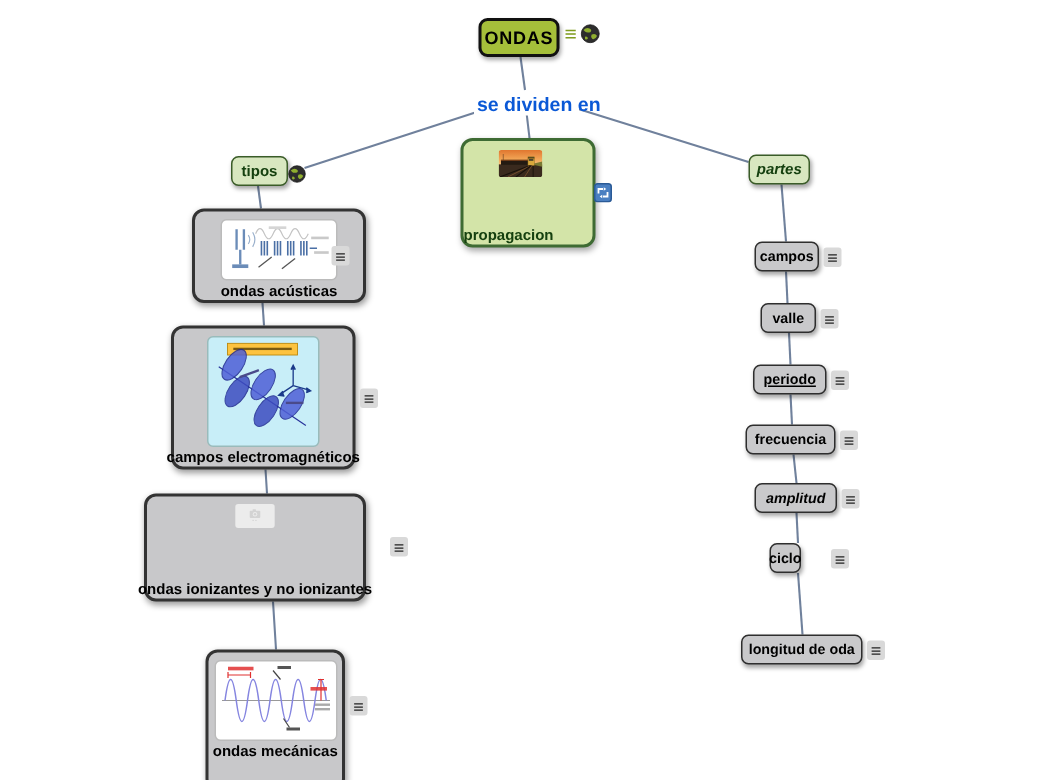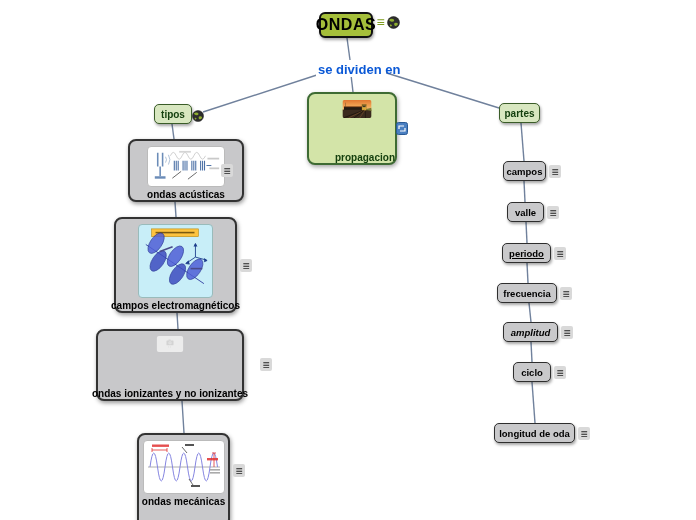--- a/index.html
+++ b/index.html
@@ -8,41 +8,41 @@
     font-family:"Liberation Sans","DejaVu Sans",sans-serif;overflow:hidden;
   }
   #wires{position:absolute;left:0;top:0;width:696px;height:520px;}
   .node{
     position:absolute;display:flex;align-items:center;justify-content:center;
     box-sizing:border-box;font-weight:bold;cursor:default;
     box-shadow:1px 2px 3px rgba(0,0,0,.35);
   }
   .node-root{
     background:#a5bf3a;border:2px solid #111;border-radius:6px;
-    font-size:16px;color:#000;letter-spacing:.5px;
+    font-size:12px;color:#000;letter-spacing:.5px;
   }
   .node-green{
     background:#d8e7c0;border:1.5px solid #3a5c28;border-radius:5px;
     font-size:10px;color:#15400f;
   }
   .node-gray{
     background:#c9c9cb;border:1.5px solid #2e2e2e;border-radius:5px;
     font-size:9.5px;color:#000;
   }
   .imgbox{
     position:absolute;box-sizing:border-box;background:#c8c8ca;
     border:2px solid #333;border-radius:8px;display:flex;flex-direction:column;
     align-items:center;justify-content:flex-start;padding-top:5px;
     box-shadow:1px 2px 4px rgba(0,0,0,.4);
   }
   .imgbox .caption{font-weight:bold;font-size:10px;color:#000;margin-top:2px;white-space:nowrap;}
   .imgbox-green{
     position:absolute;box-sizing:border-box;background:#d3e4a8;
     border:2px solid #3e6b33;border-radius:8px;display:flex;flex-direction:column;
-    align-items:flex-end;justify-content:flex-start;padding-top:6px;
+    align-items:flex-start;justify-content:flex-start;padding-top:6px;
     box-shadow:1px 2px 4px rgba(0,0,0,.35);
     gap:32px;
   }
   .imgbox-green .caption{font-weight:bold;font-size:10px;color:#15400f;margin-top:2px;}
   .framed{border-radius:4px;overflow:hidden;display:block;}
   .menu-icon{
     position:absolute;width:12px;height:13px;background:#d9d9d9;border-radius:2px;
     display:flex;align-items:center;justify-content:center;
     font-size:12px;line-height:12px;font-weight:bold;color:#222;cursor:pointer;
   }
@@ -137,21 +137,21 @@
     <div class="caption">propagacion</div>
   </div>
   <svg class="res-icon" style="left:396px;top:122px;" width="12" height="13" viewBox="0 0 12 13">
     <rect x="0.5" y="0.5" width="11" height="12" rx="2" fill="#4a7fc1" stroke="#2a5a96"></rect>
     <path d="M3 7 L3 4 L6 4" stroke="#fff" stroke-width="1.2" fill="none"></path>
     <path d="M9 6 L9 9 L6 9" stroke="#fff" stroke-width="1.2" fill="none"></path>
     <path d="M6.5 2.8 L8.2 4 L6.5 5.2 Z" fill="#fff"></path>
     <path d="M5.5 10.2 L3.8 9 L5.5 7.8 Z" fill="#fff"></path>
   </svg>
 
-  <div class="node node-green" style="left:499px;top:103px;width:41px;height:20px;">
+  <div class="node node-green" style="left:499px;top:103px;width:41px;height:20px;font-style:italic;">
     <span>partes</span>
   </div>
 
   <div class="imgbox" style="left:128px;top:139px;width:116px;height:63px;">
     <svg class="framed" width="76" height="40" viewBox="0 0 76 40" style="background:#fff;border:1px solid #bbb;">
       <line x1="9" y1="6" x2="9" y2="20" stroke="#6b8cb8" stroke-width="1.6"></line>
       <line x1="14" y1="6" x2="14" y2="20" stroke="#6b8cb8" stroke-width="1.6"></line>
       <line x1="11.5" y1="20" x2="11.5" y2="30" stroke="#6b8cb8" stroke-width="1.6"></line>
       <rect x="6" y="30" width="11" height="2.5" fill="#6b8cb8"></rect>
       <path d="M17 10 q2 3 0 6 M20 8 q3 5 0 10" stroke="#9ab0cc" stroke-width="0.8" fill="none"></path>
@@ -264,21 +264,21 @@
   <div class="node node-gray" style="left:497px;top:283px;width:60px;height:20px;">
     <span>frecuencia</span>
   </div>
   <div class="menu-icon" style="left:560px;top:287px;">≡</div>
 
   <div class="node node-gray" style="left:503px;top:322px;width:55px;height:20px;font-style:italic;">
     <span>amplitud</span>
   </div>
   <div class="menu-icon" style="left:561px;top:326px;">≡</div>
 
-  <div class="node node-gray" style="left:513px;top:362px;width:38px;height:20px;">
+  <div class="node node-gray" style="left:513px;top:362px;width:21px;height:20px;">
     <span>ciclo</span>
   </div>
   <div class="menu-icon" style="left:554px;top:366px;">≡</div>
 
   <div class="node node-gray" style="left:494px;top:423px;width:81px;height:20px;">
     <span>longitud de oda</span>
   </div>
   <div class="menu-icon" style="left:578px;top:427px;">≡</div>
 
 </div>

